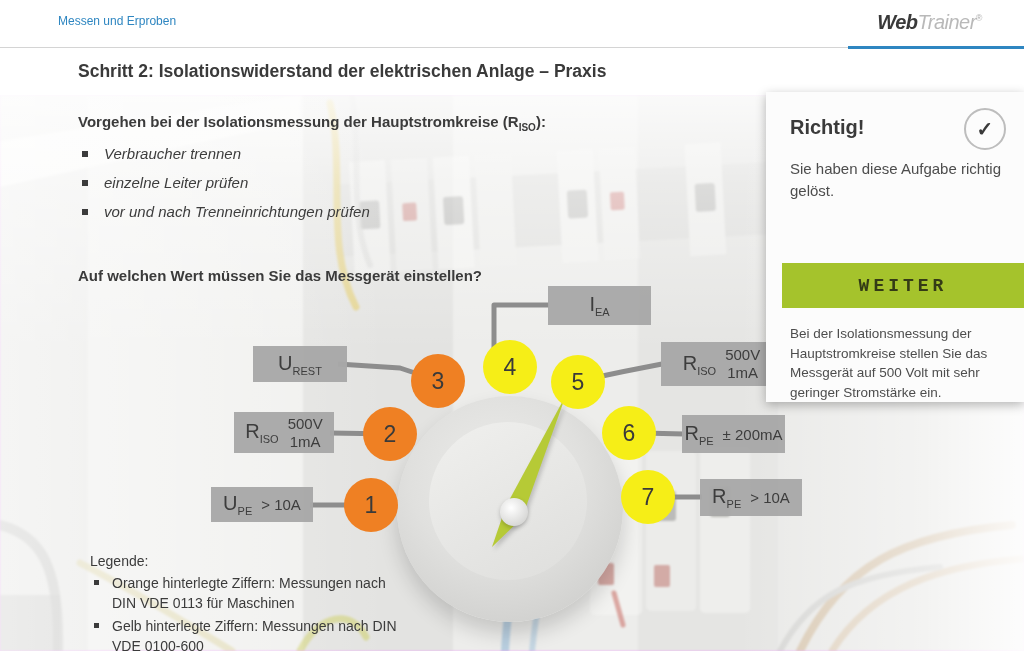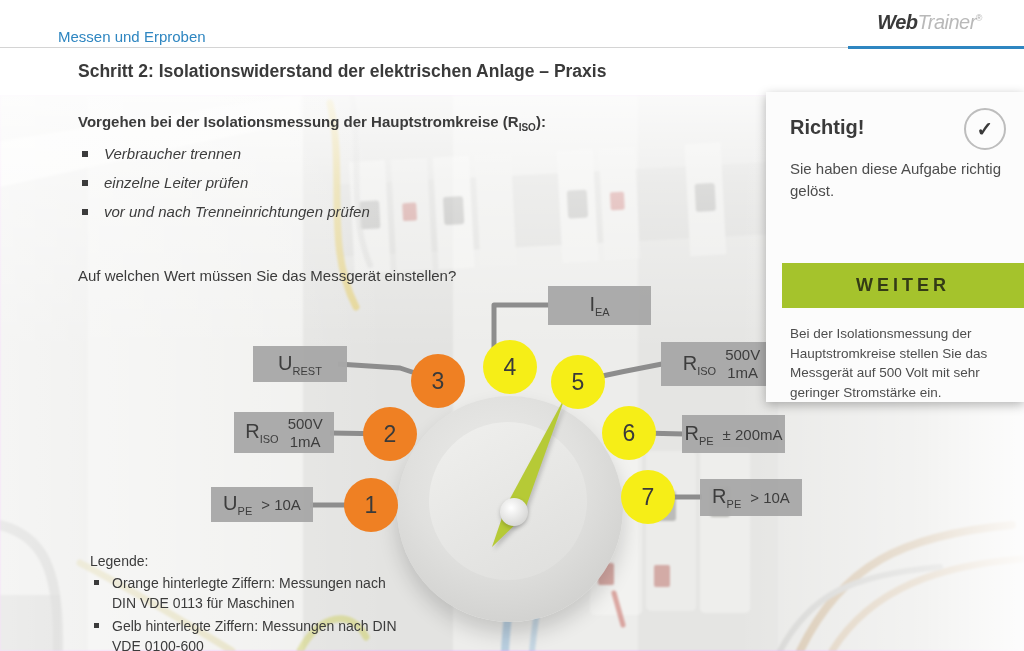--- a/index.html
+++ b/index.html
@@ -2,21 +2,21 @@
 <html><head>
 <meta charset="utf-8">
 <style>
   * { box-sizing: border-box; margin: 0; padding: 0; }
   html,body { background:#fff; }
   body { font-family: "Liberation Sans", sans-serif; color:#3b3b3b; }
   .app { position:relative; width:1024px; height:651px; background:#fff; overflow:hidden; }
 
   
   .topbar { position:absolute; left:0; top:0; width:1024px; height:48px; background:#fff; border-bottom:1px solid #d4d4d4; z-index:30; }
-  .breadcrumb { position:absolute; left:58px; top:28px; font-size:15px; color:#2e86c1; text-decoration:none; cursor:pointer;text-align:right; }
+  .breadcrumb { position:absolute; left:58px; top:14px; font-size:12px; color:#2e86c1; text-decoration:none; cursor:pointer;text-align:right; }
   .logo { position:absolute; right:42px; top:11px; font-size:20px; font-style:italic; letter-spacing:-0.5px; white-space:nowrap; }
   .logo-web { font-weight:700; color:#3a3a3a; }
   .logo-trainer { font-weight:400; color:#b9b9b9; }
   .logo-reg { font-size:9px; color:#b0b0b0; vertical-align:super; font-style:normal; }
   .logo-underline { position:absolute; right:0; top:46px; width:176px; height:3px; background:#2e86c1; z-index:31; }
 
   .titlebar { position:absolute; left:0; top:49px; width:1024px; height:46px; background:#fff; z-index:29; }
   .page-title { position:absolute; left:78px; top:12px; font-size:17.5px; font-weight:700; color:#3a3a3a; }
 
   
@@ -27,21 +27,21 @@
   .wash-left { background:linear-gradient(90deg, rgba(255,255,255,.55) 0%, rgba(255,255,255,0) 38%); }
   .wash-right { background:linear-gradient(270deg, rgba(255,255,255,.9) 0%, rgba(255,255,255,.45) 10%, rgba(255,255,255,0) 28%); }
 
   
   .intro { position:absolute; left:78px; top:18px; z-index:5; }
   .intro-heading { font-size:15px; font-weight:700; color:#3b3b3b; }
   .intro-heading sub { font-size:10px; }
   .intro ul { list-style:none; margin-top:12px; }
   .intro li { position:relative; padding-left:26px; font-size:15px; color:#3d3d3d; margin-bottom:12px;font-style:italic; }
   .intro li::before { content:""; position:absolute; left:4px; top:6px; width:6px; height:6px; background:#3b3b3b; }
-  .question { position:absolute; left:78px; top:172px; font-size:15px; font-weight:400; color:#3b3b3b; z-index:5; }
+  .question { position:absolute; left:78px; top:172px; font-size:15px; font-weight:700; color:#3b3b3b; z-index:5; }
 
   
   .dial { position:absolute; left:397px; top:301px; width:226px; height:226px; border-radius:50%;
           background:radial-gradient(circle at 44% 36%, #ececea 0%, #e0e0de 45%, #c8c8c6 100%);
           box-shadow:0 12px 20px rgba(0,0,0,.16); z-index:3; }
   .dial-inner { position:absolute; left:32px; top:26px; width:158px; height:158px; border-radius:50%;
           background:linear-gradient(150deg, #f0f0ee 0%, #dededc 100%); }
   .overlay-svg { position:absolute; inset:0; z-index:4; pointer-events:none; }
 
   
@@ -76,21 +76,21 @@
 
   
   .panel { position:absolute; left:766px; top:92px; width:258px; height:310px; background:#fcfcfc;
            box-shadow:0 3px 10px rgba(0,0,0,.28); z-index:40;padding-left:17px; }
   .panel-title { position:absolute; left:24px; top:24px; font-size:20px; font-weight:700; color:#3a3a3a; }
   .check-circle { position:absolute; right:18px; top:16px; width:42px; height:42px; border:2px solid #bdbdbd; border-radius:50%;
                   display:flex; align-items:center; justify-content:center; font-size:20px; font-weight:700; color:#3a3a3a; }
   .panel-p1 { position:absolute; left:24px; top:66px; width:212px; font-size:15px; color:#4d4d4d; line-height:1.45; }
   .panel-p2 { position:absolute; left:24px; top:130px; width:212px; font-size:15px; color:#4d4d4d; }
   .weiter-btn { position:absolute; left:16px; right:0; top:171px; height:45px; background:#a5c32c; border:none;
-                font-family:Liberation Sans, sans-serif; font-size:18px; font-weight:700; letter-spacing:4px; color:#343b16; cursor:pointer; }
+                font-family:Liberation Mono, monospace; font-size:18px; font-weight:700; letter-spacing:4px; color:#343b16; cursor:pointer; }
   .panel-expl { position:absolute; left:24px; top:232px; width:216px; font-size:13.5px; color:#4d4d4d; line-height:1.45; }
 </style>
 </head>
 <body>
 
 <div class="app">
 
   <div class="topbar">
     <a class="breadcrumb">Messen und Erproben</a>
     <div class="logo"><span class="logo-web">Web</span><span class="logo-trainer">Trainer</span><span class="logo-reg">®</span></div>

